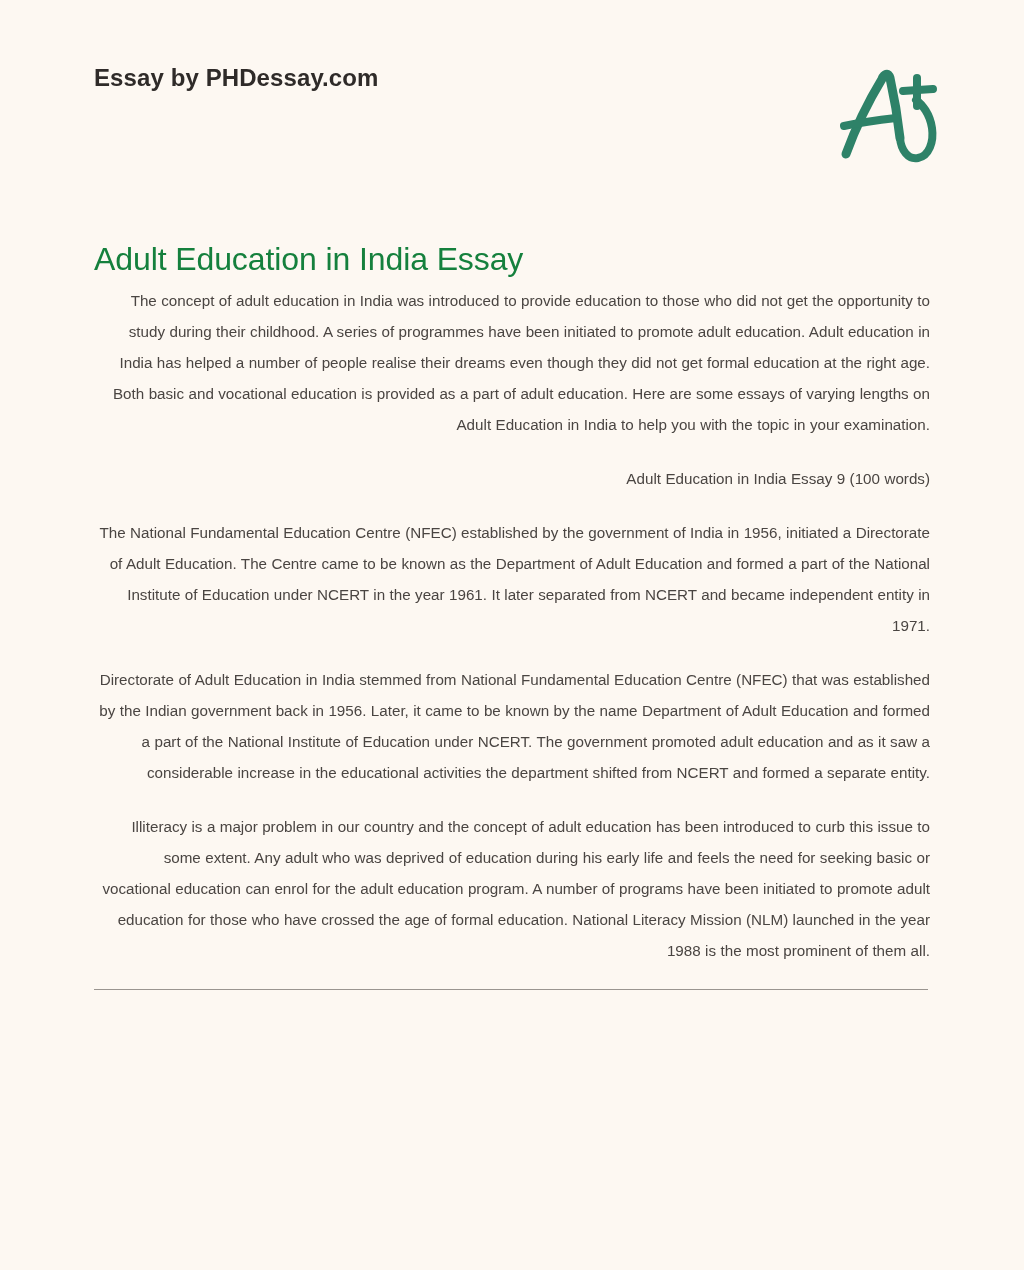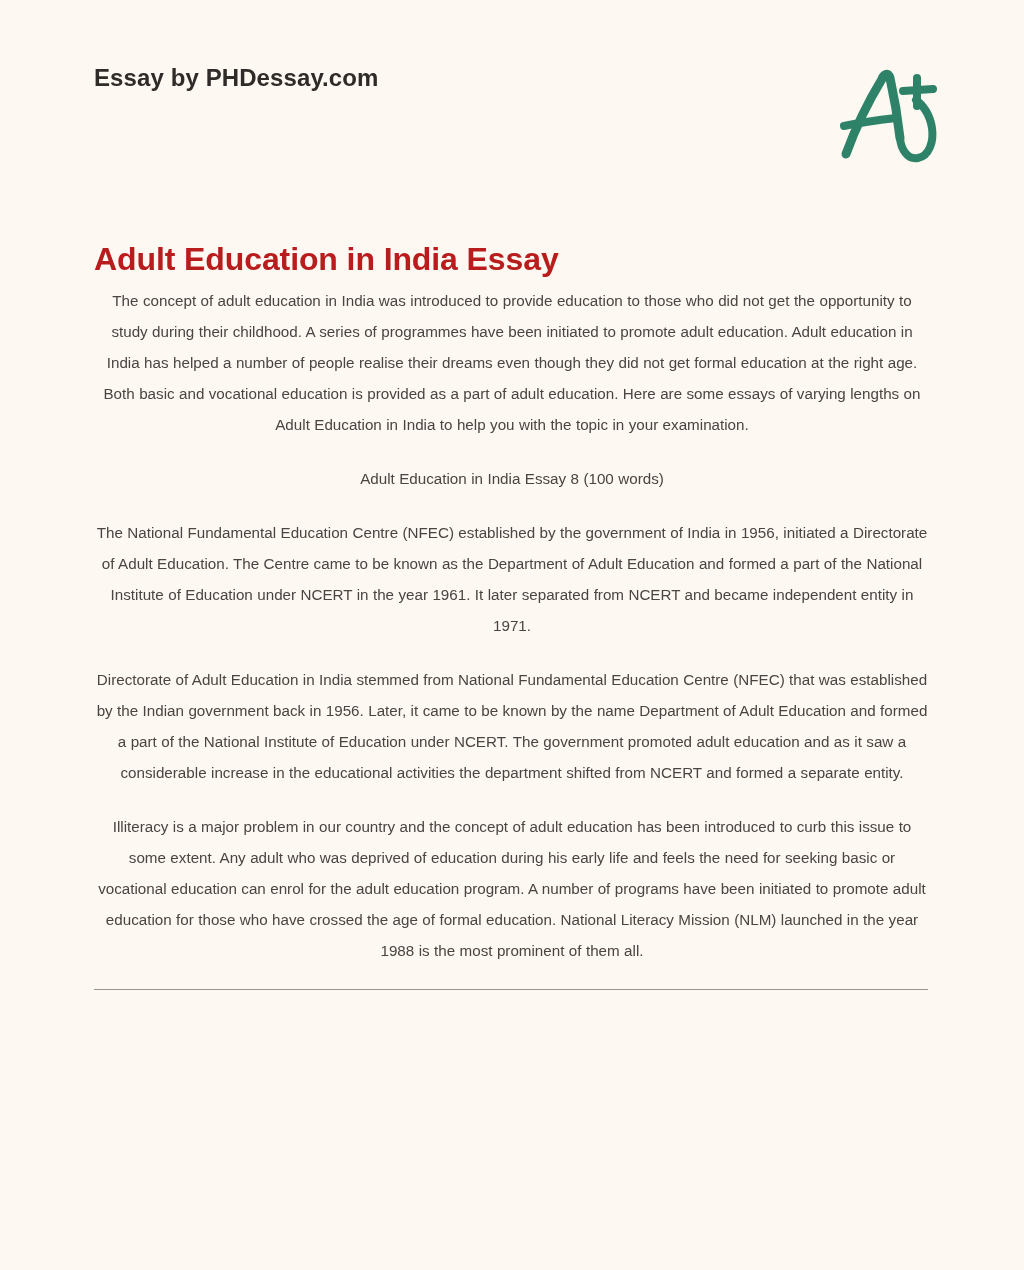--- a/index.html
+++ b/index.html
@@ -63,39 +63,39 @@
     width: 120px;
     height: 110px;
   }
 
   
   .doc-title {
     position: absolute;
     left: 94px;
     top: 218px;
     font-size: 32px;
-    font-weight: bold;
-    color: #b91c1c;
+    font-weight: normal;
+    color: #15803d;
     letter-spacing: -0.1px;
     line-height: 1.25;
   }
 
   
   .content {
     position: absolute;
     left: 94px;
     top: 285px;
     width: 836px;
   }
   .para {
     font-size: 15.2px;
     line-height: 31px;
     color: #4a4542;
     margin: 0 0 23px 0;
-    text-align: center;
+    text-align: right;
     word-spacing: 0.2px;
   }
   .para.heading-line {
     margin-bottom: 23px;
   }
   .divider {
     border: 0;
     border-top: 1px solid #9a9590;
     margin: 8px 0 26px 0;
     width: 834px;
@@ -126,20 +126,20 @@
 
         <path d="M71 29 L 101 27" stroke-width="8"></path>
       </g>
     </svg>
   </div>
 
   <h1 class="doc-title">Adult Education in India Essay</h1>
 
   <div class="content" id="content">
       <p class="para">The concept of adult education in India was introduced to provide education to those who did not get the opportunity to study during their childhood. A series of programmes have been initiated to promote adult education. Adult education in India has helped a number of people realise their dreams even though they did not get formal education at the right age. Both basic and vocational education is provided as a part of adult education. Here are some essays of varying lengths on Adult Education in India to help you with the topic in your examination.</p>
-      <p class="para heading-line">Adult Education in India Essay 8 (100 words)</p>
+      <p class="para heading-line">Adult Education in India Essay 9 (100 words)</p>
       <p class="para">The National Fundamental Education Centre (NFEC) established by the government of India in 1956, initiated a Directorate of Adult Education. The Centre came to be known as the Department of Adult Education and formed a part of the National Institute of Education under NCERT in the year 1961. It later separated from NCERT and became independent entity in 1971.</p>
       <p class="para">Directorate of Adult Education in India stemmed from National Fundamental Education Centre (NFEC) that was established by the Indian government back in 1956. Later, it came to be known by the name Department of Adult Education and formed a part of the National Institute of Education under NCERT. The government promoted adult education and as it saw a considerable increase in the educational activities the department shifted from NCERT and formed a separate entity.</p>
       <p class="para">Illiteracy is a major problem in our country and the concept of adult education has been introduced to curb this issue to some extent. Any adult who was deprived of education during his early life and feels the need for seeking basic or vocational education can enrol for the adult education program. A number of programs have been initiated to promote adult education for those who have crossed the age of formal education. National Literacy Mission (NLM) launched in the year 1988 is the most prominent of them all.</p>
       <hr class="divider">
     </div>
 
 </div>
 
 </body></html>

